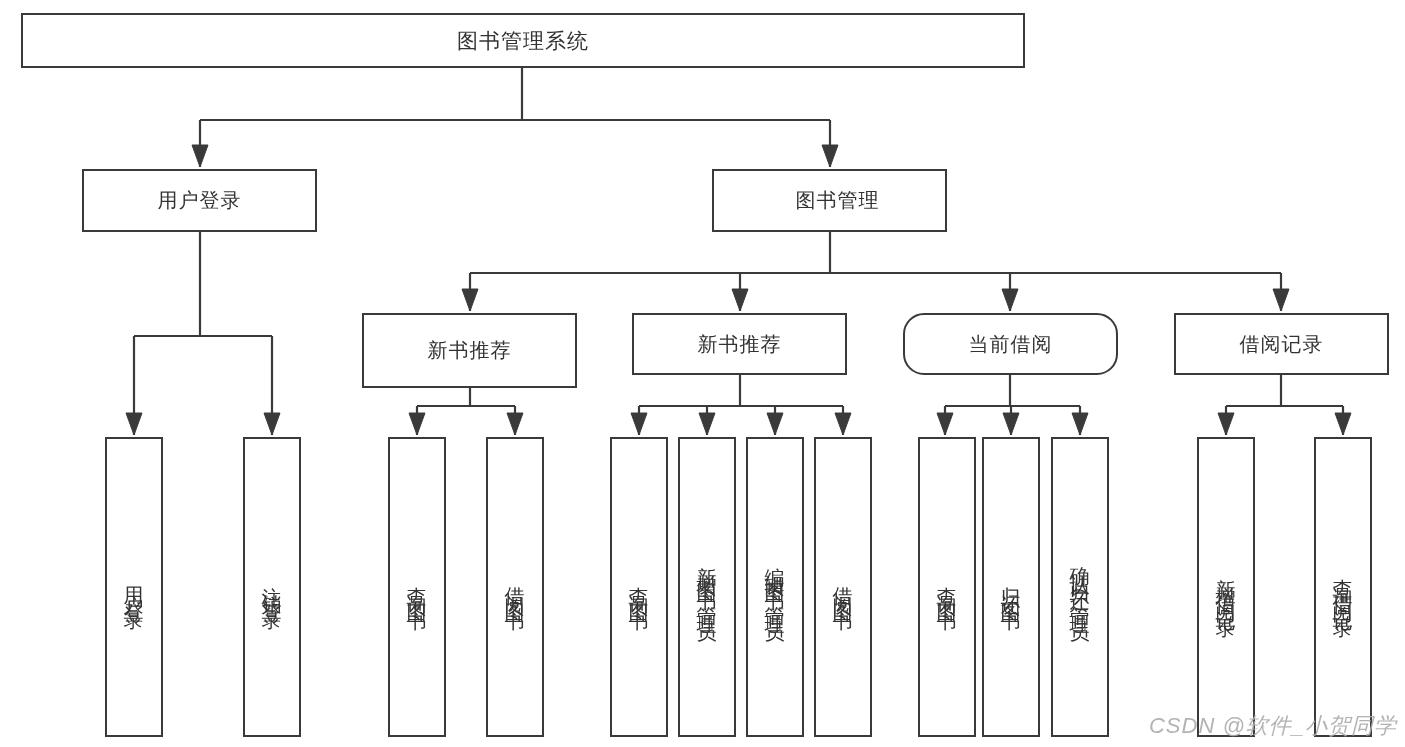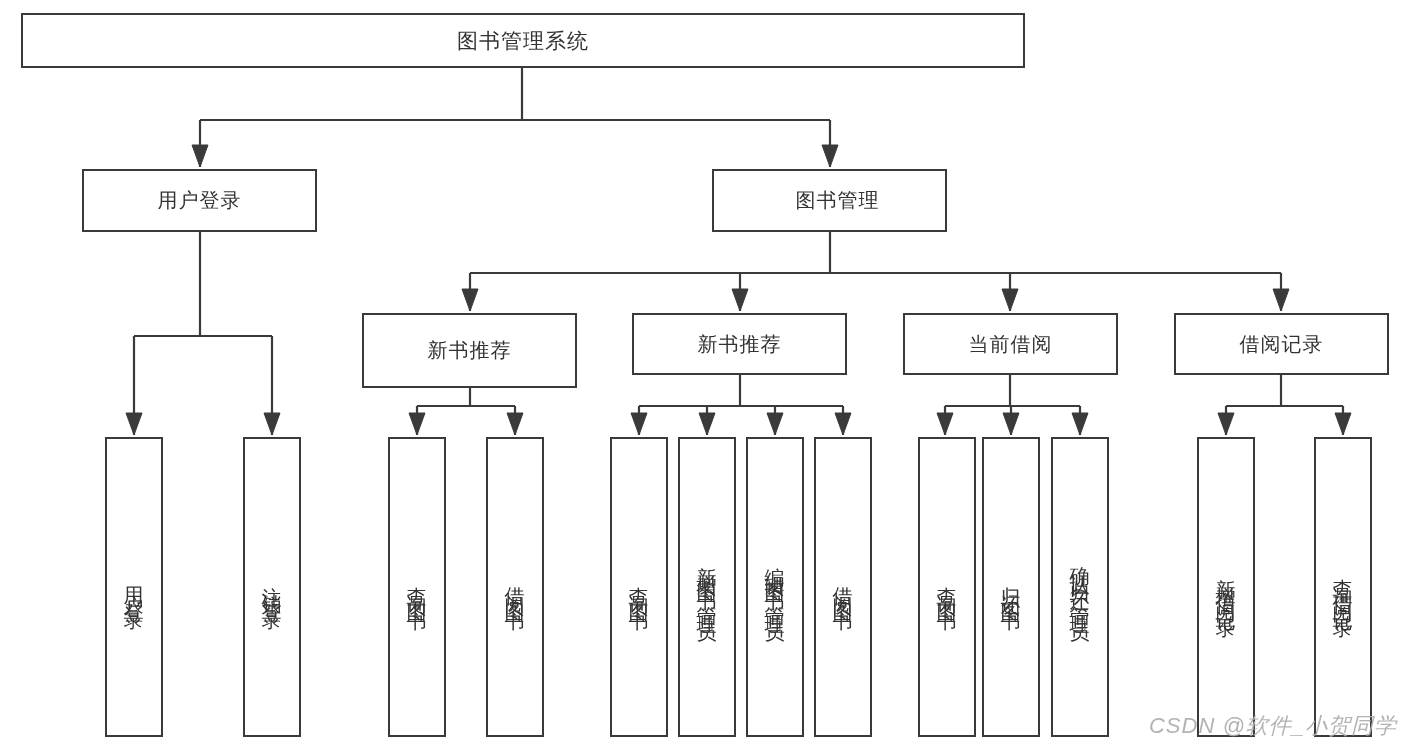--- a/index.html
+++ b/index.html
@@ -116,21 +116,21 @@
   <div class="node h" style="left:712px; top:169px; width:235px; height:63px;padding-left:16px;">
     <span>图书管理</span>
   </div>
 
   <div class="node h" style="left:362px; top:313px; width:215px; height:75px;">
     <span>新书推荐</span>
   </div>
   <div class="node h" style="left:632px; top:313px; width:215px; height:62px;">
     <span>新书推荐</span>
   </div>
-  <div class="node h" style="left:903px; top:313px; width:215px; height:62px;">
+  <div class="node h" style="left:903px; top:313px; width:215px; height:62px;border-radius:21px;">
     <span>当前借阅</span>
   </div>
   <div class="node h" style="left:1174px; top:313px; width:215px; height:62px;">
     <span>借阅记录</span>
   </div>
 
   <div class="node v" style="left:105px; top:437px; width:58px; height:300px;">
     <span>用户登录</span>
   </div>
   <div class="node v" style="left:243px; top:437px; width:58px; height:300px;">

